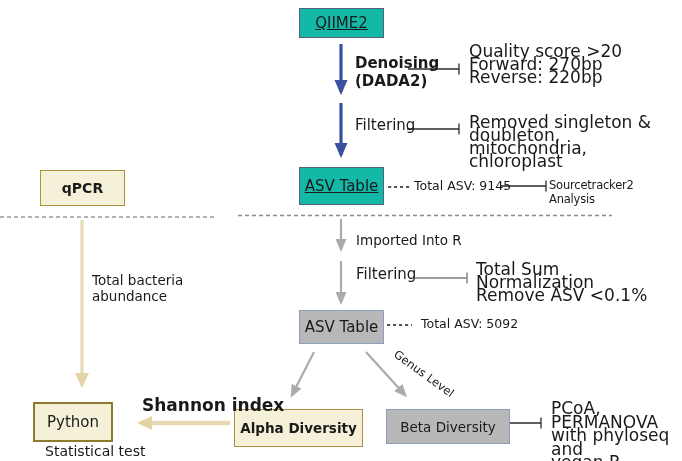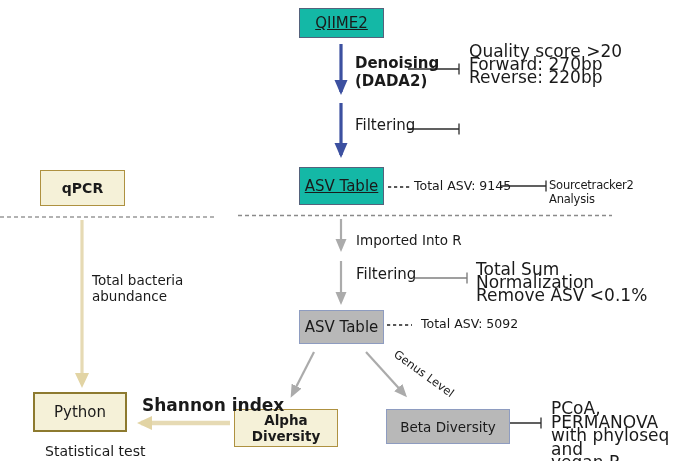--- a/index.html
+++ b/index.html
@@ -71,38 +71,40 @@
     <line x1="387" y1="325" x2="412" y2="325" stroke="#222" stroke-width="1.6" stroke-dasharray="3.2,2.8"></line>
 
     <line x1="0" y1="217" x2="216" y2="217" stroke="#999999" stroke-width="1.3" stroke-dasharray="4,3"></line>
     <line x1="238" y1="215.5" x2="612" y2="215.5" stroke="#8a8a8a" stroke-width="1.3" stroke-dasharray="4,3"></line>
   </svg>
 
   <div class="node node-blue" style="left:299px;top:8px;width:85px;height:30px;">QIIME2</div>
   <div class="node node-blue" style="left:299px;top:167px;width:85px;height:38px;">ASV Table</div>
   <div class="node node-cream" style="left:40px;top:170px;width:85px;height:36px;font-size:14px;">qPCR</div>
   <div class="node node-gray" style="left:299px;top:310px;width:85px;height:34px;">ASV Table</div>
-  <div class="node node-cream" style="left:234px;top:409px;width:104px;height:38px;font-size:13.5px;">Alpha Diversity</div>
+  <div class="node node-cream" style="left:234px;top:409px;width:129px;height:38px;font-size:13.5px;">Alpha Diversity</div>
   <div class="node node-gray" style="left:386px;top:409px;width:124px;height:35px;font-size:13.5px;">Beta Diversity</div>
-  <div class="node node-python" style="left:33px;top:392px;width:94px;height:40px;">Python</div>
+  <div class="node node-python" style="left:33px;top:402px;width:80px;height:40px;">Python</div>
 
   <div class="lbl step" style="left:355px;top:55px;font-weight:bold;">Denoising
 (DADA2)</div>
   <div class="lbl step" style="left:355px;top:117px;">Filtering</div>
   <div class="lbl" style="left:356px;top:233px;font-size:13.5px;">Imported Into R</div>
   <div class="lbl step" style="left:356px;top:266px;">Filtering</div>
   <div class="lbl rot" style="left:399px;top:348px;">Genus Level</div>
   <div class="lbl" style="left:92px;top:272px;font-size:13.5px;line-height:16px;">Total bacteria
 abundance</div>
   <div class="lbl" style="left:142px;top:395px;font-size:17px;font-weight:bold;">Shannon index</div>
   <div class="lbl" style="left:45px;top:443px;font-size:14px;">Statistical test</div>
 
   <div class="lbl note" style="left:469px;top:45px;">Quality score &gt;20
 Forward: 270bp
 Reverse: 220bp</div>
+  <div class="lbl note" style="left:469px;top:116px;">Removed singleton &amp; doubleton,
+mitochondria, chloroplast</div>
   <div class="lbl asvcount" style="left:414px;top:179px;">Total ASV: 9145</div>
   <div class="lbl small" style="left:549px;top:179px;">Sourcetracker2 Analysis</div>
   <div class="lbl note" style="left:476px;top:263px;">Total Sum Normalization
 Remove ASV &lt;0.1%</div>
   <div class="lbl asvcount" style="left:421px;top:317px;">Total ASV: 5092</div>
   <div class="lbl note" style="left:551px;top:402px;line-height:13.5px;">PCoA, PERMANOVA
 with phyloseq and
 vegan R packages</div>
 
 </div>

